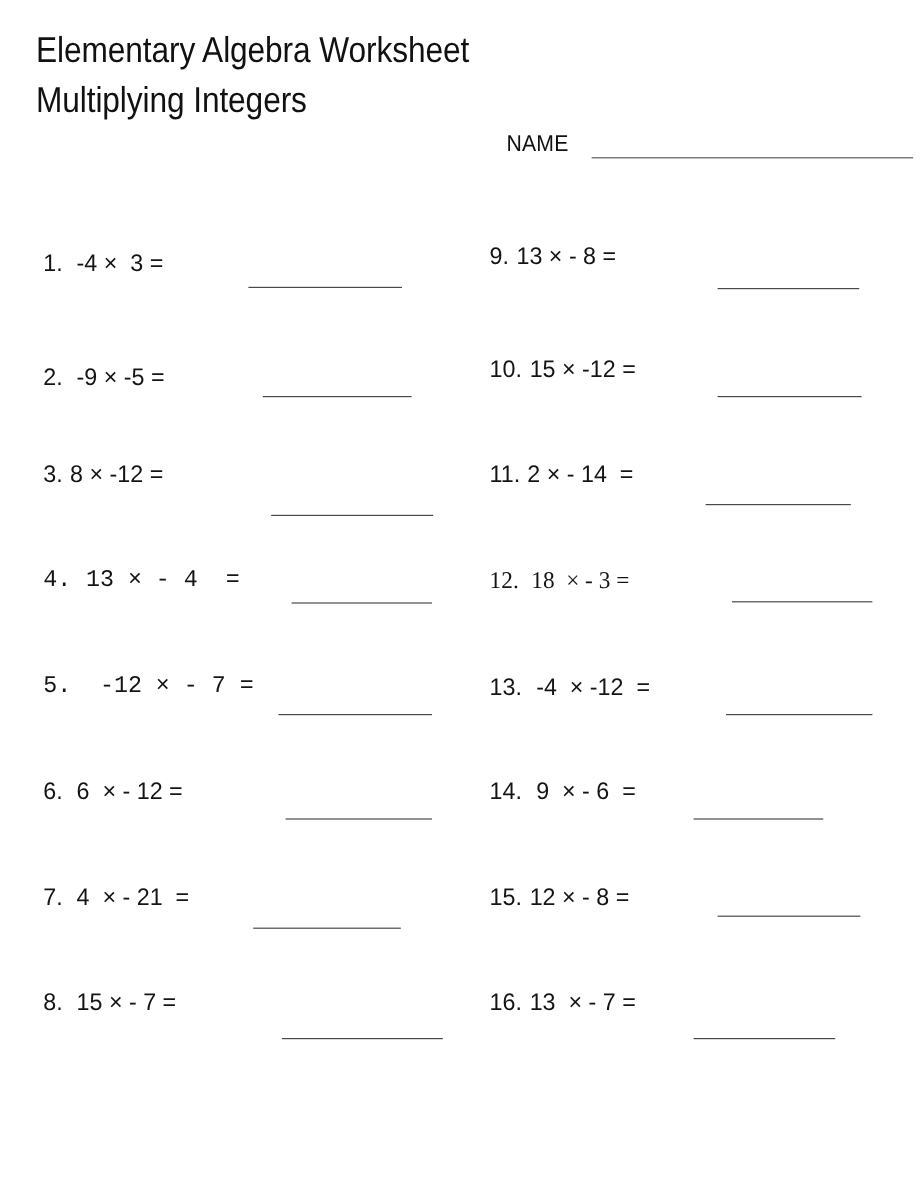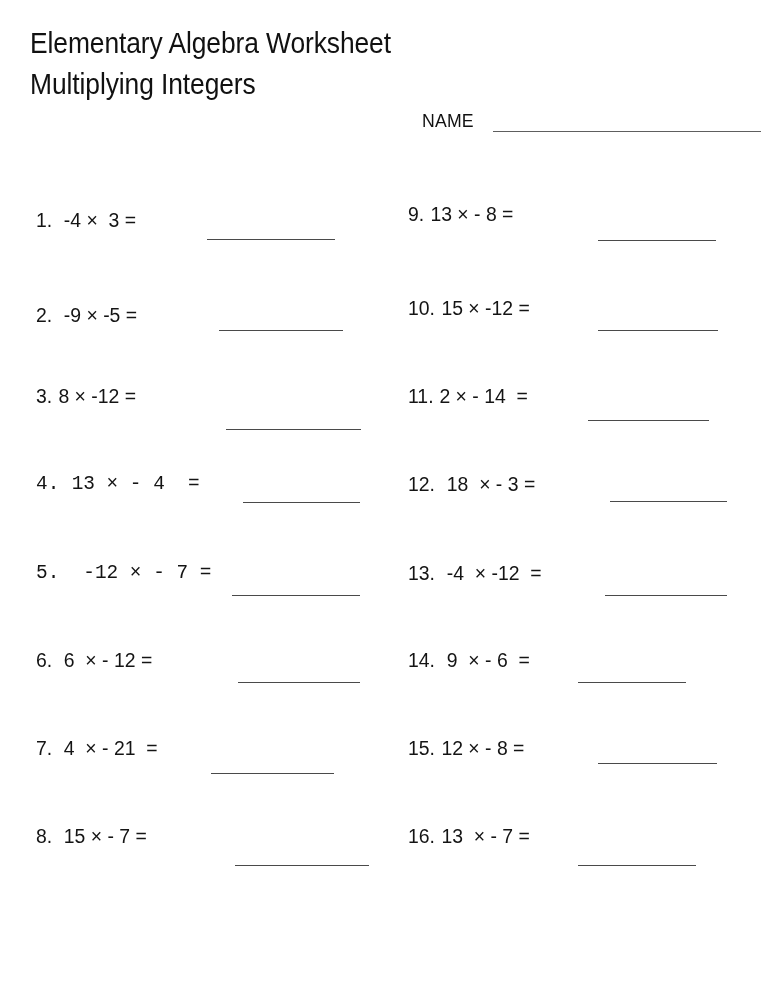--- a/index.html
+++ b/index.html
@@ -158,21 +158,21 @@
   <div class="problem col-right" style="top:298px;">
     <span class="problem-text">10.</span><span class="problem-text"> 15 × -12 =</span>
   </div>
   <span class="answer-rule" style="left:598px; top:330px; width:120px;"></span>
 
   <div class="problem col-right" style="top:386px;">
     <span class="problem-text">11.</span><span class="problem-text"> 2 × - 14  =</span>
   </div>
   <span class="answer-rule" style="left:588px; top:420px; width:121px;"></span>
 
-  <div class="problem col-right" style="top:474px;">
+  <div class="problem col-right" style="top:474px;font-family:Liberation Serif, serif;">
     <span class="problem-text">12.</span><span class="problem-text">  18  × - 3 =</span>
   </div>
   <span class="answer-rule" style="left:610px; top:501px; width:117px;"></span>
 
   <div class="problem col-right" style="top:563px;">
     <span class="problem-text">13.</span><span class="problem-text">  -4  × -12  =</span>
   </div>
   <span class="answer-rule" style="left:605px; top:595px; width:122px;"></span>
 
   <div class="problem col-right" style="top:650px;">

